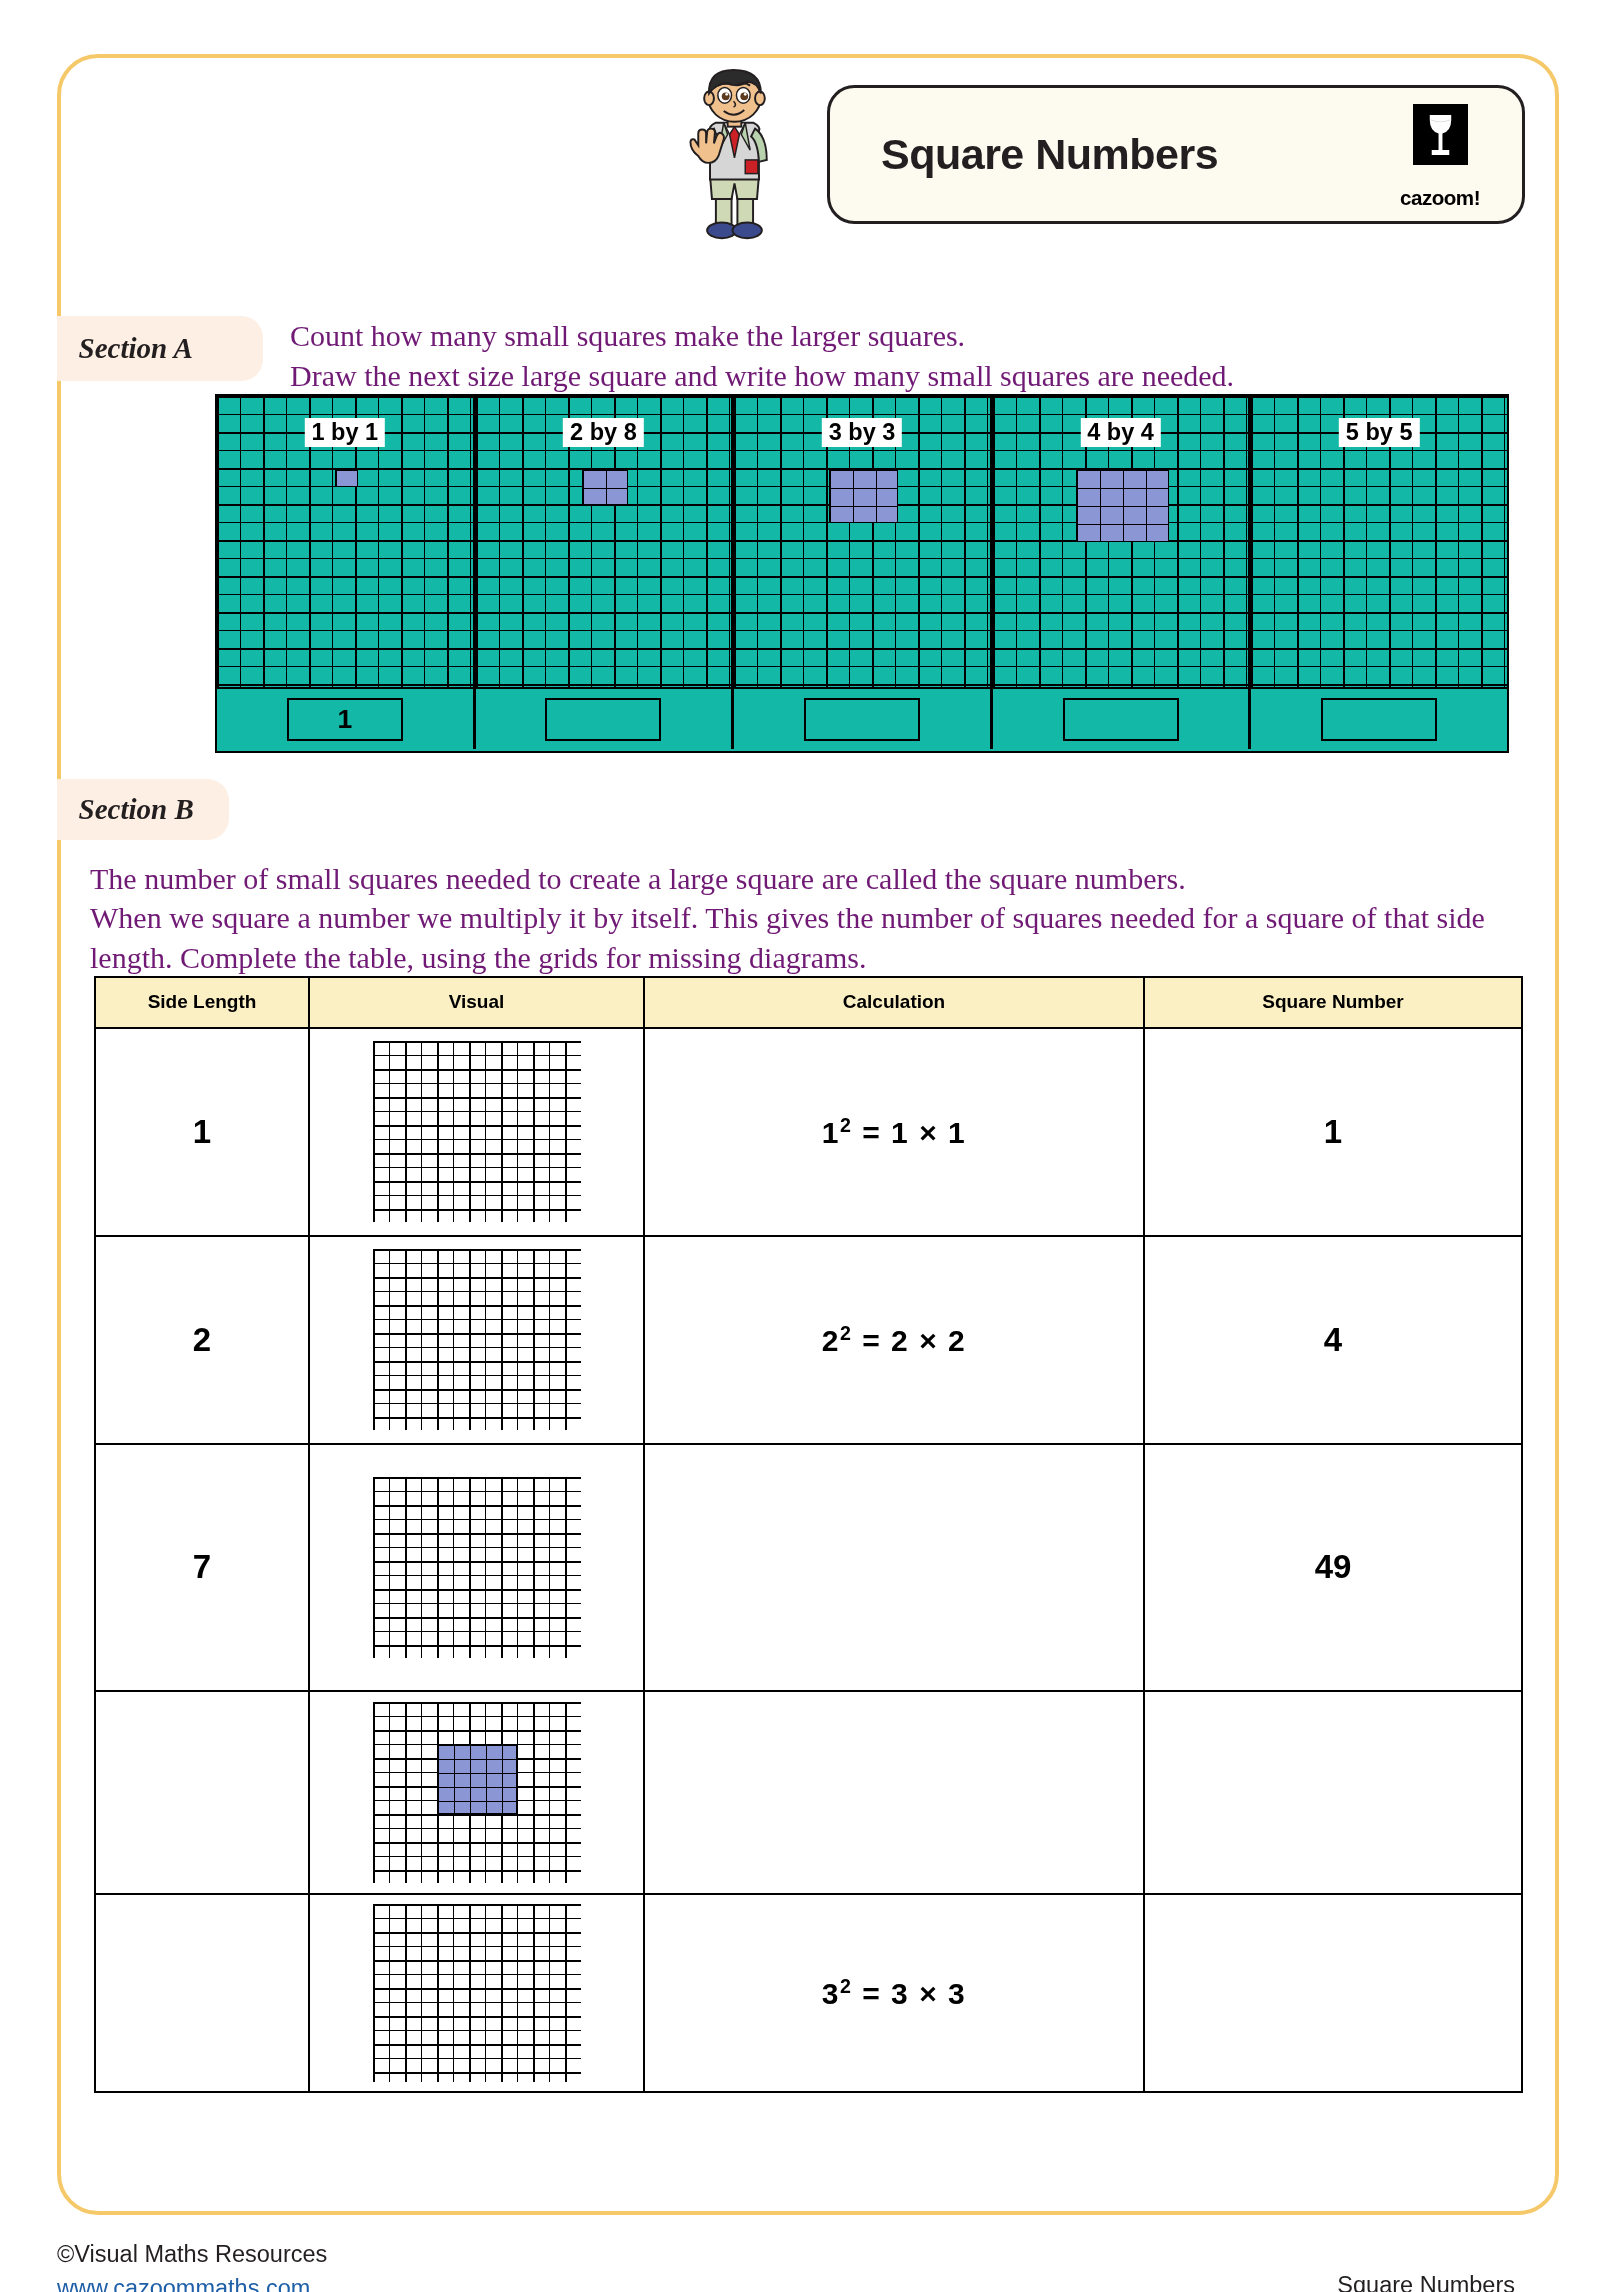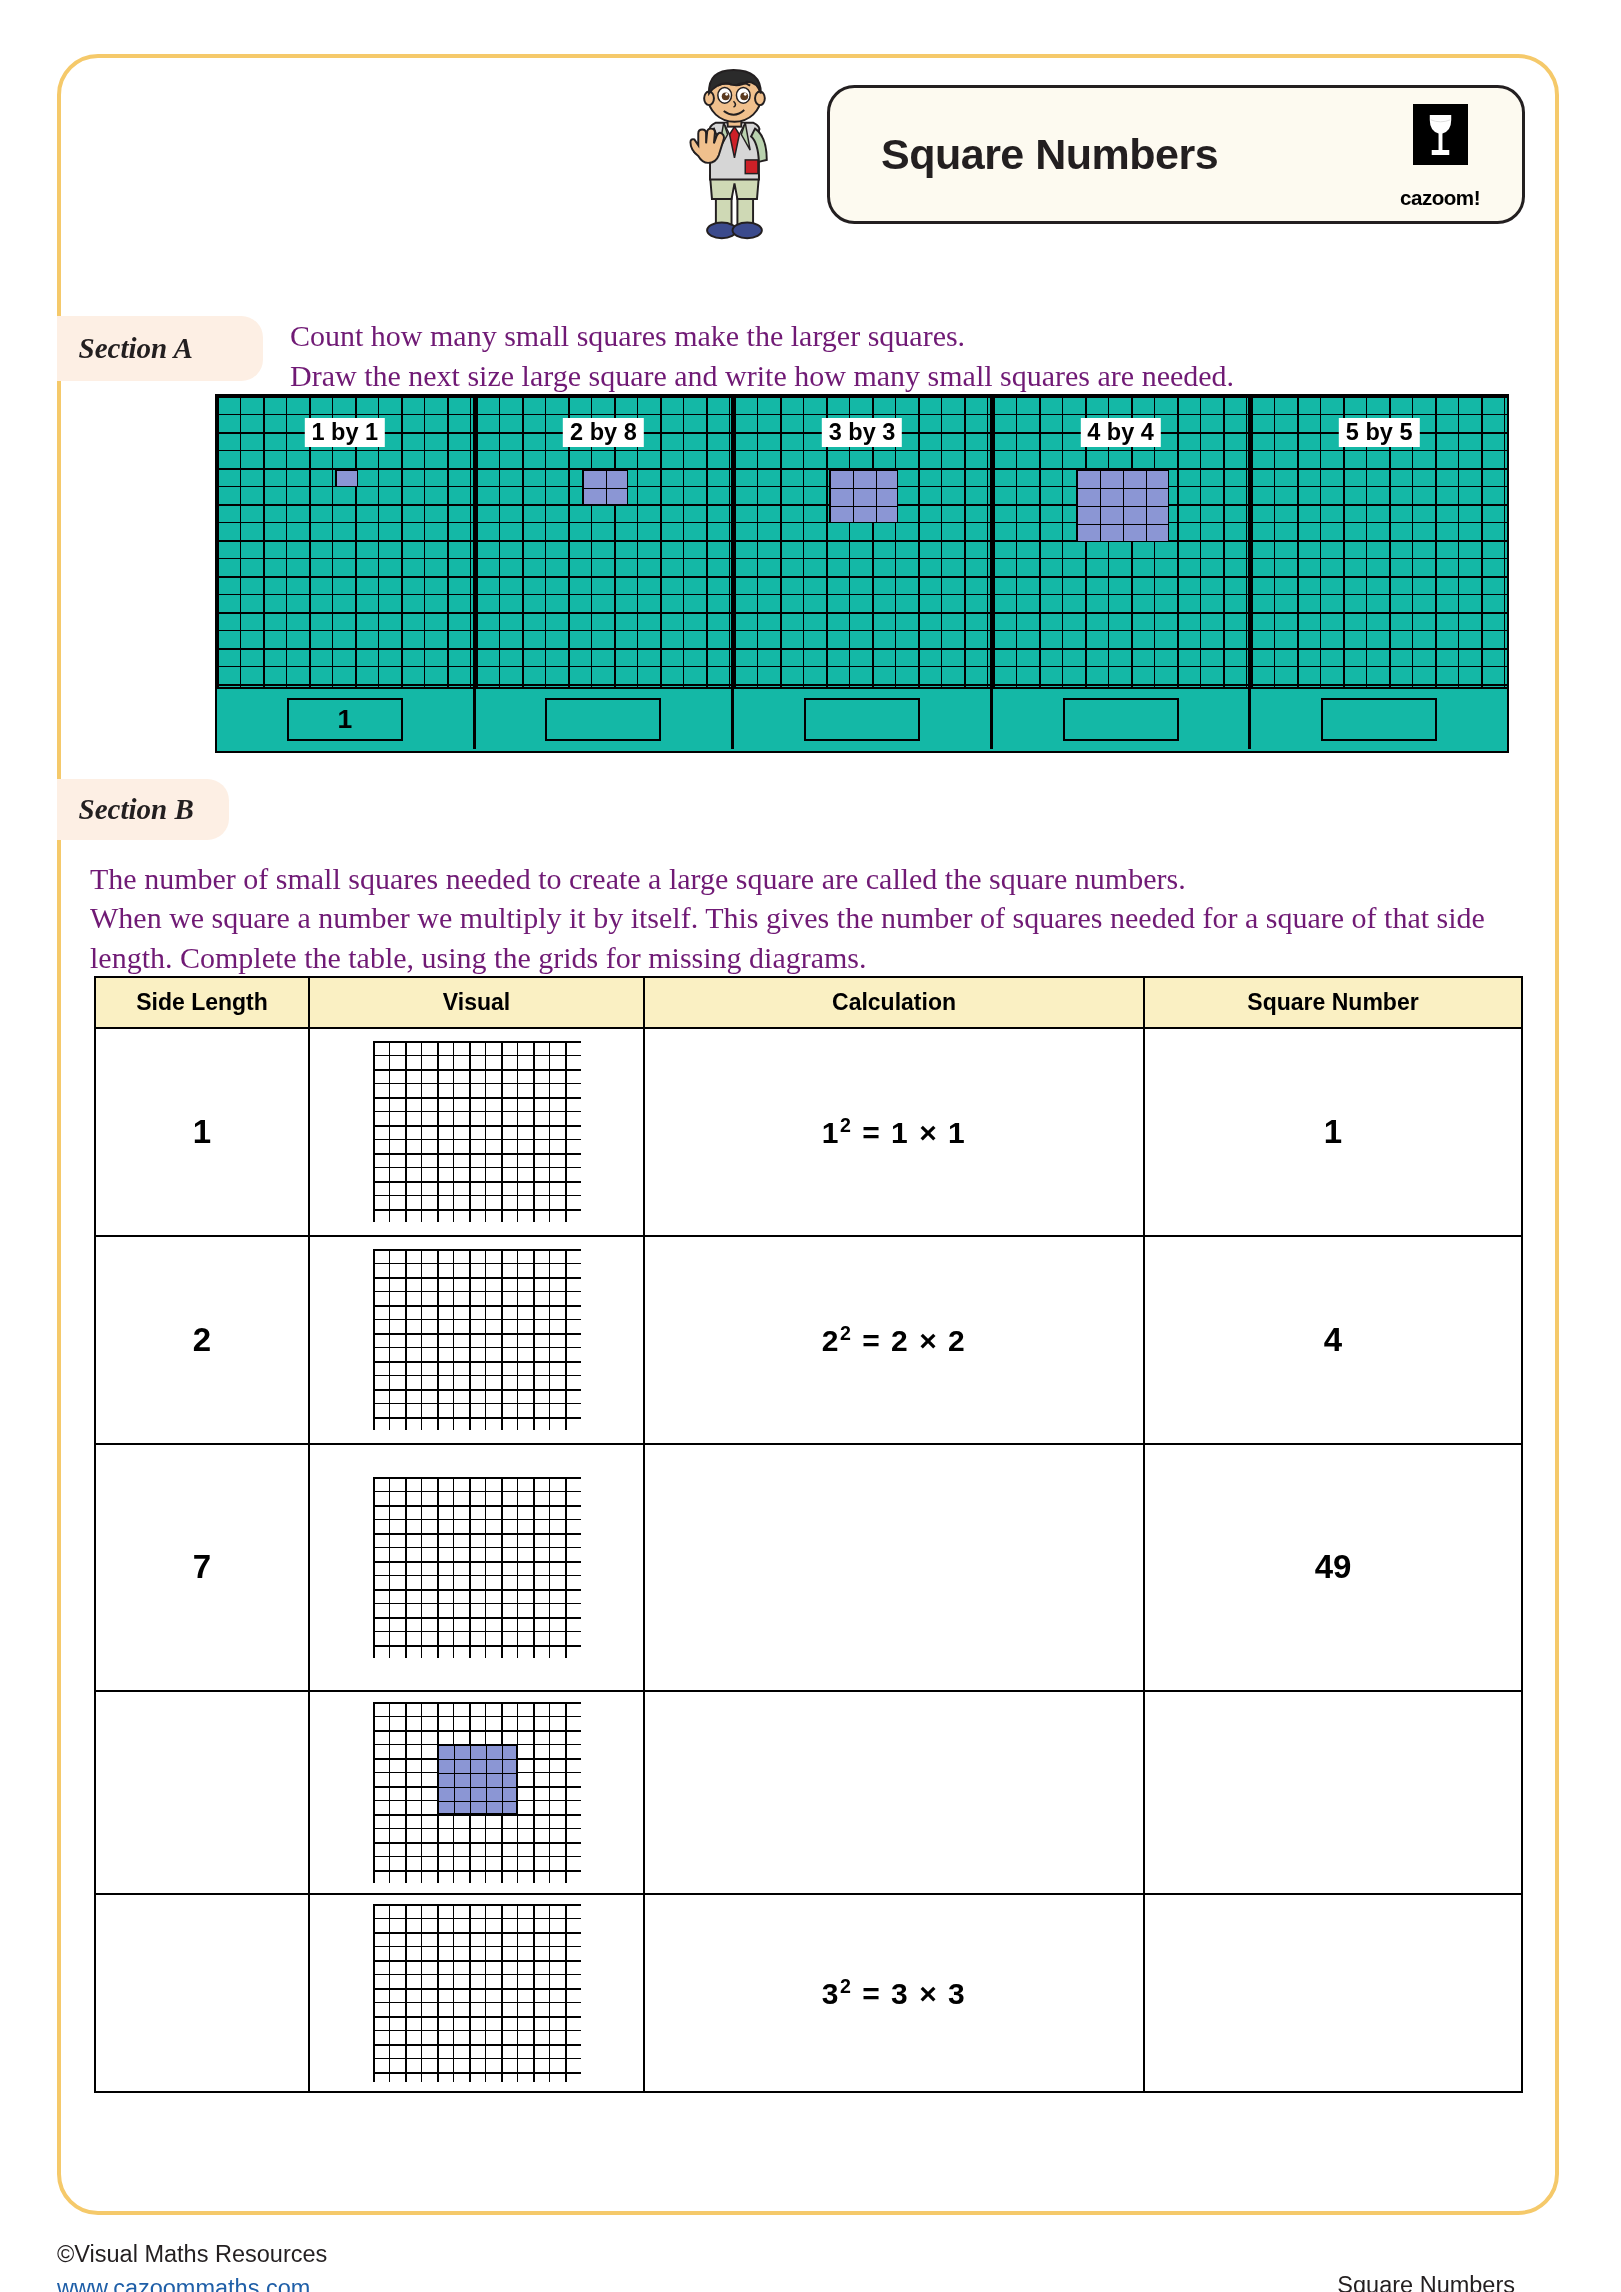--- a/index.html
+++ b/index.html
@@ -250,21 +250,21 @@
     table-layout: fixed;
   }
   .tbl th, .tbl td {
     border: 2px solid #000;
     text-align: center;
     vertical-align: middle;
     color: #000;
   }
   .tbl th {
     background: #faf0c3;
-    font-size: 23px;
+    font-size: 19px;
     font-weight: bold;
     height: 41px;
     padding: 3.9px 0;
     margin-top: 40px;
   }
   .col-side  { width: 214px; }
   .col-diag  { width: 335px; }
   .col-calc  { width: 500px; }
   .col-sqn   { width: 378px; }
 

